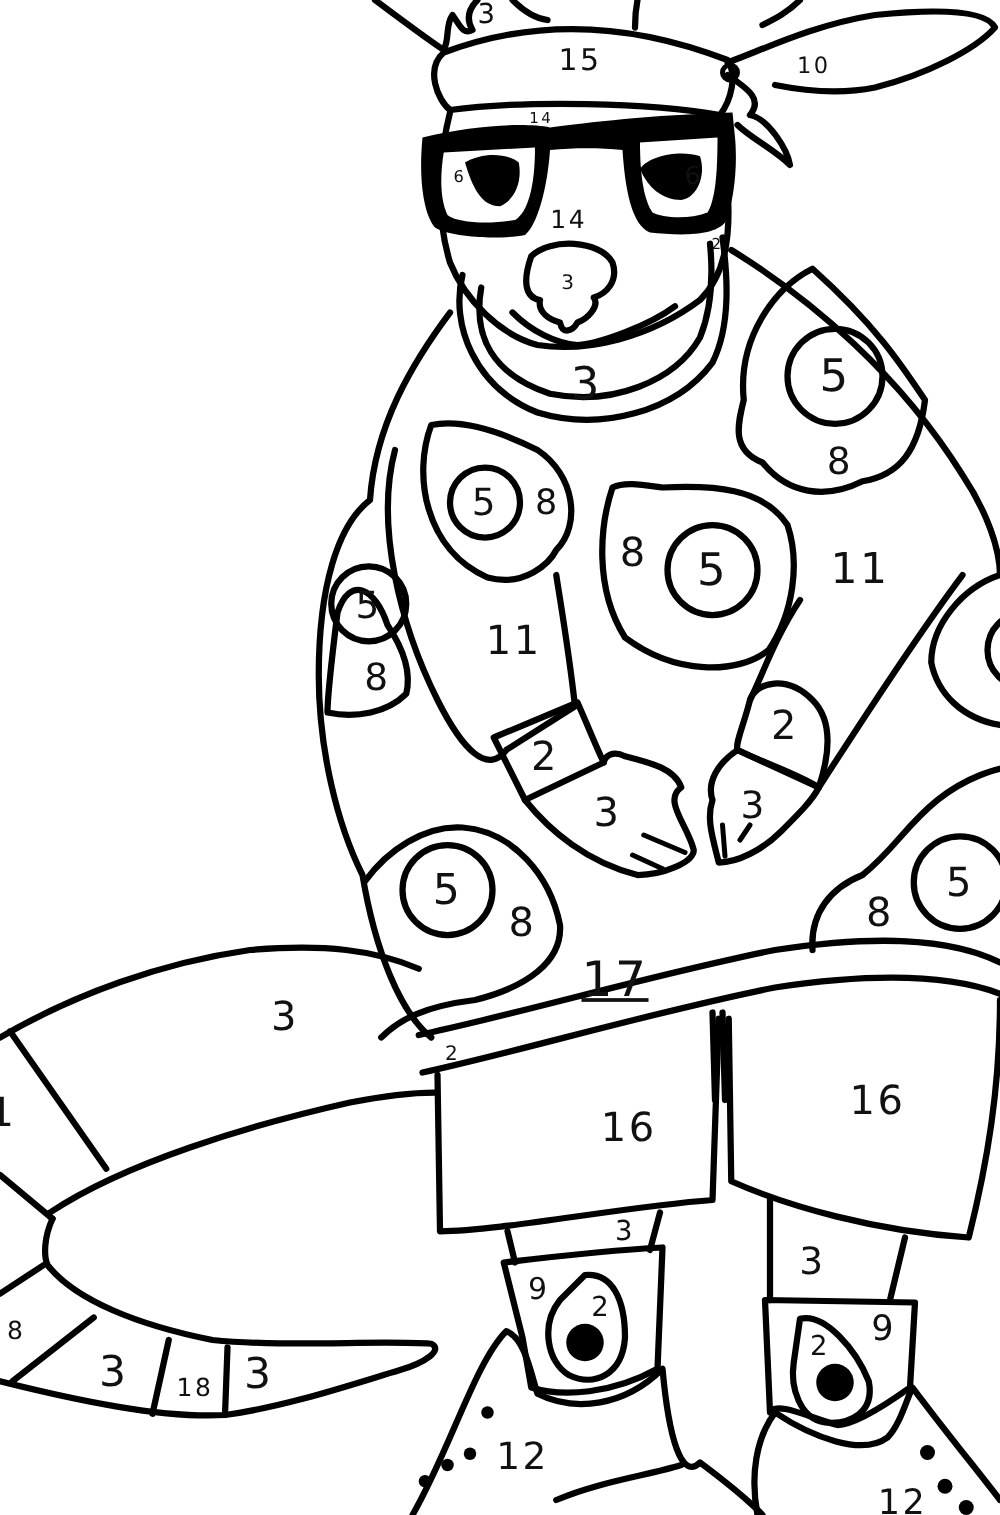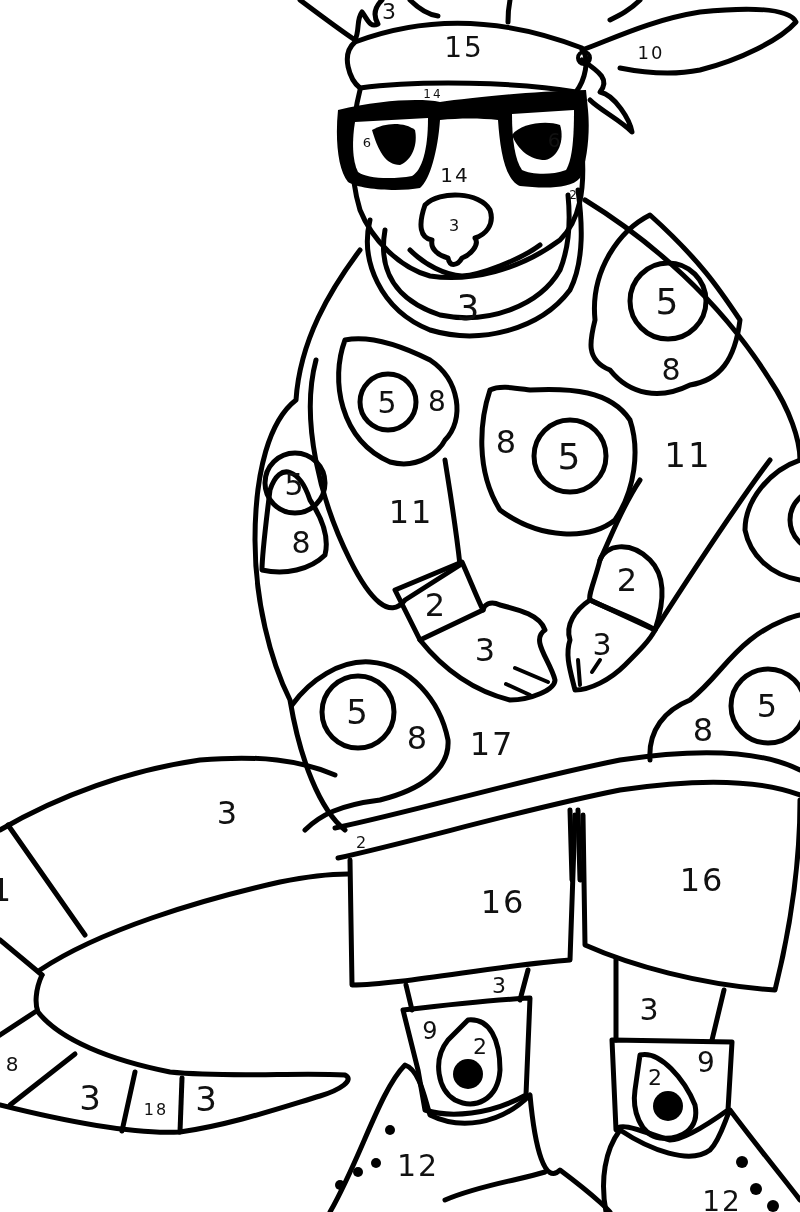--- a/index.html
+++ b/index.html
@@ -120,21 +120,21 @@
       <path class="ln" d="M0 1035 L35 1012"></path>
       <path class="ln" d="M75 1054 L10 1105"></path>
       <path class="ln" d="M135 1072 L122 1131"></path>
       <path class="ln" d="M182 1078 L180 1132"></path>
     </g>
   </svg>
 
   
   <div id="labels">
       <span class="lbl" style="left: 390px; top: 12px; font-size: 22px;">3</span>
-      <span class="lbl" style="left: 464px; top: 48px; font-size: 28px;">15</span>
+      <span class="lbl" style="left: 464px; top: 48px; font-size: 24px;">15</span>
       <span class="lbl" style="left: 651px; top: 53px; font-size: 18px;">10</span>
       <span class="lbl" style="left: 433px; top: 94px; font-size: 12px;">14</span>
       <span class="lbl" style="left: 368px; top: 142px; font-size: 13px;">6</span>
       <span class="lbl" style="left: 555px; top: 140px; font-size: 20px;">6</span>
       <span class="lbl" style="left: 455px; top: 175px; font-size: 20px;">14</span>
       <span class="lbl" style="left: 574px; top: 195px; font-size: 12px;">2</span>
       <span class="lbl" style="left: 455px; top: 226px; font-size: 16px;">3</span>
       <span class="lbl" style="left: 469px; top: 308px; font-size: 36px;">3</span>
       <span class="lbl" style="left: 668px; top: 302px; font-size: 36px;">5</span>
       <span class="lbl" style="left: 672px; top: 370px; font-size: 30px;">8</span>
@@ -147,32 +147,32 @@
       <span class="lbl" style="left: 411px; top: 512px; font-size: 32px;">11</span>
       <span class="lbl" style="left: 302px; top: 543px; font-size: 30px;">8</span>
       <span class="lbl" style="left: 628px; top: 580px; font-size: 32px;">2</span>
       <span class="lbl" style="left: 436px; top: 605px; font-size: 32px;">2</span>
       <span class="lbl" style="left: 486px; top: 650px; font-size: 32px;">3</span>
       <span class="lbl" style="left: 603px; top: 645px; font-size: 30px;">3</span>
       <span class="lbl" style="left: 358px; top: 712px; font-size: 34px;">5</span>
       <span class="lbl" style="left: 768px; top: 706px; font-size: 32px;">5</span>
       <span class="lbl" style="left: 704px; top: 730px; font-size: 32px;">8</span>
       <span class="lbl" style="left: 418px; top: 738px; font-size: 32px;">8</span>
-      <span class="lbl" style="left: 492px; top: 744px; font-size: 32px;">17</span>
+      <span class="lbl" style="left: 492px; top: 784px; font-size: 39px; text-decoration: underline;">17</span>
       <span class="lbl" style="left: 228px; top: 813px; font-size: 32px;">3</span>
       <span class="lbl" style="left: 362px; top: 843px; font-size: 16px;">2</span>
       <span class="lbl" style="left: 702px; top: 880px; font-size: 32px;">16</span>
       <span class="lbl" style="left: 2px; top: 890px; font-size: 32px;">1</span>
       <span class="lbl" style="left: 503px; top: 902px; font-size: 32px;">16</span>
       <span class="lbl" style="left: 500px; top: 986px; font-size: 22px;">3</span>
       <span class="lbl" style="left: 650px; top: 1010px; font-size: 30px;">3</span>
       <span class="lbl" style="left: 431px; top: 1031px; font-size: 24px;">9</span>
       <span class="lbl" style="left: 481px; top: 1047px; font-size: 22px;">2</span>
       <span class="lbl" style="left: 13px; top: 1064px; font-size: 20px;">8</span>
       <span class="lbl" style="left: 707px; top: 1063px; font-size: 28px;">9</span>
       <span class="lbl" style="left: 656px; top: 1078px; font-size: 22px;">2</span>
       <span class="lbl" style="left: 91px; top: 1098px; font-size: 34px;">3</span>
-      <span class="lbl" style="left: 156px; top: 1110px; font-size: 16px;">18</span>
+      <span class="lbl" style="left: 156px; top: 1110px; font-size: 20px;">18</span>
       <span class="lbl" style="left: 207px; top: 1099px; font-size: 34px;">3</span>
       <span class="lbl" style="left: 418px; top: 1166px; font-size: 30px;">12</span>
       <span class="lbl" style="left: 722px; top: 1202px; font-size: 28px;">12</span>
     </div>
 </div>
 
 </body></html>

